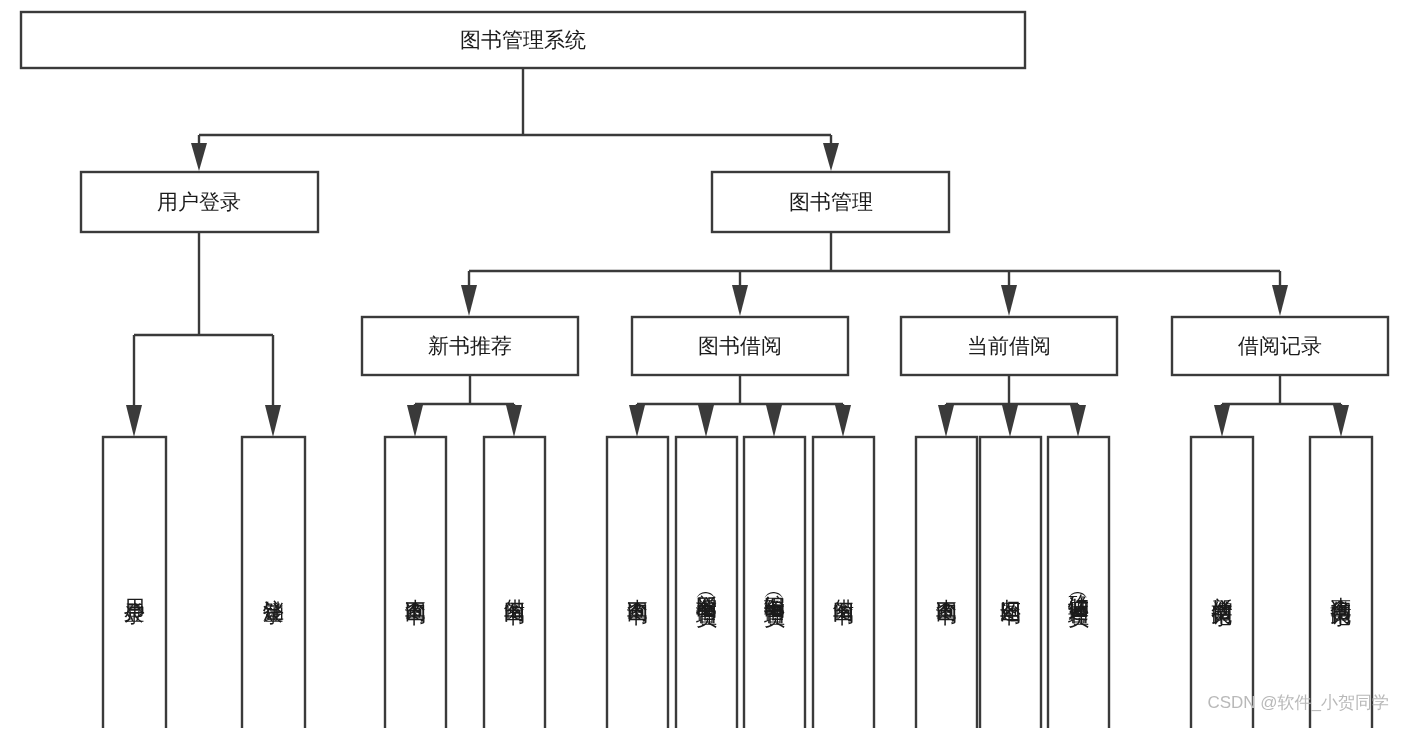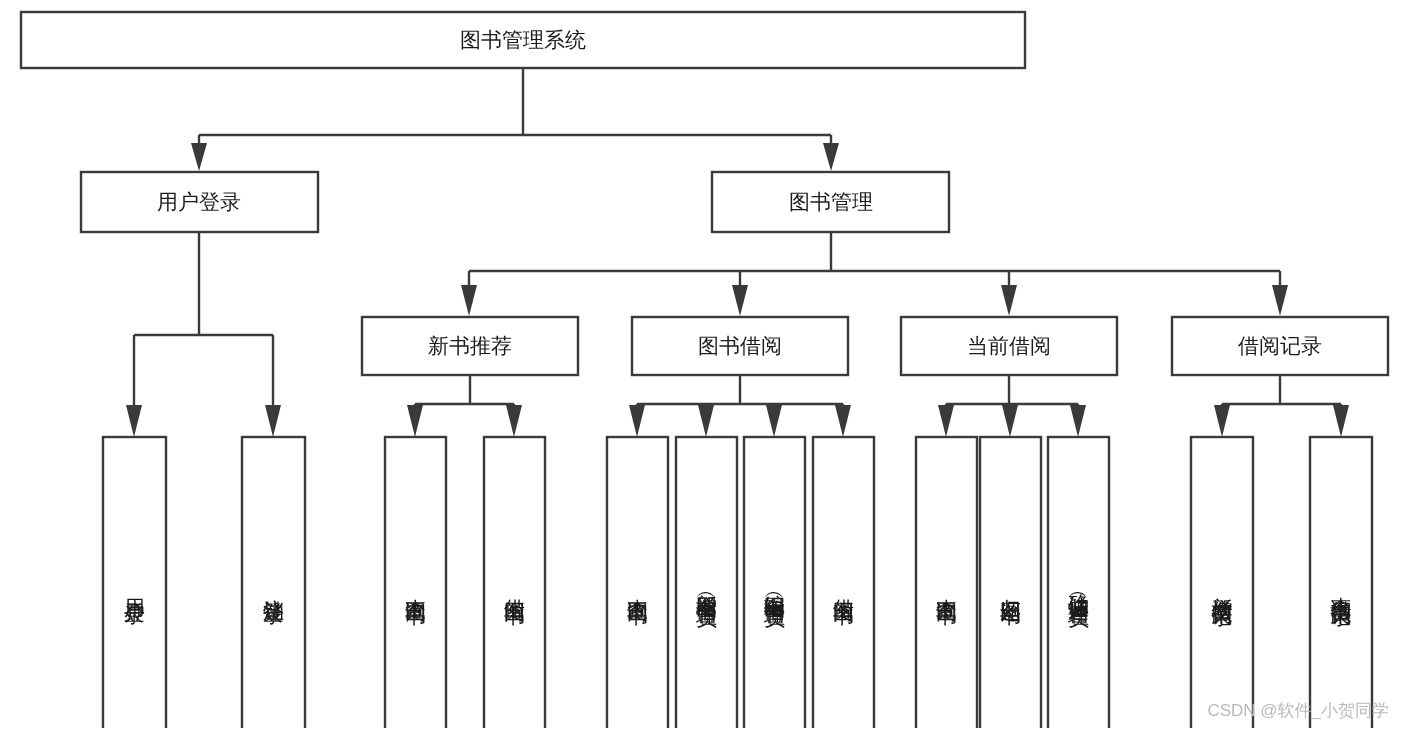--- a/index.html
+++ b/index.html
@@ -59,21 +59,21 @@
     text-orientation: upright;
     font-family: "Liberation Sans", "DejaVu Sans", sans-serif;
     font-size: 21px;
     color: #1b1b1b;
     letter-spacing: 2px;
     text-align: center;
   }
   .watermark {
     position: absolute;
     right: 16px;
-    bottom: 6px;
+    bottom: 14px;
     font-family: "Liberation Sans", "DejaVu Sans", sans-serif;
     font-size: 17px;
     color: #b9b9b9;
     white-space: nowrap;
     user-select: none;
     text-align: center;
   }
 </style>
 </head>
 <body>

